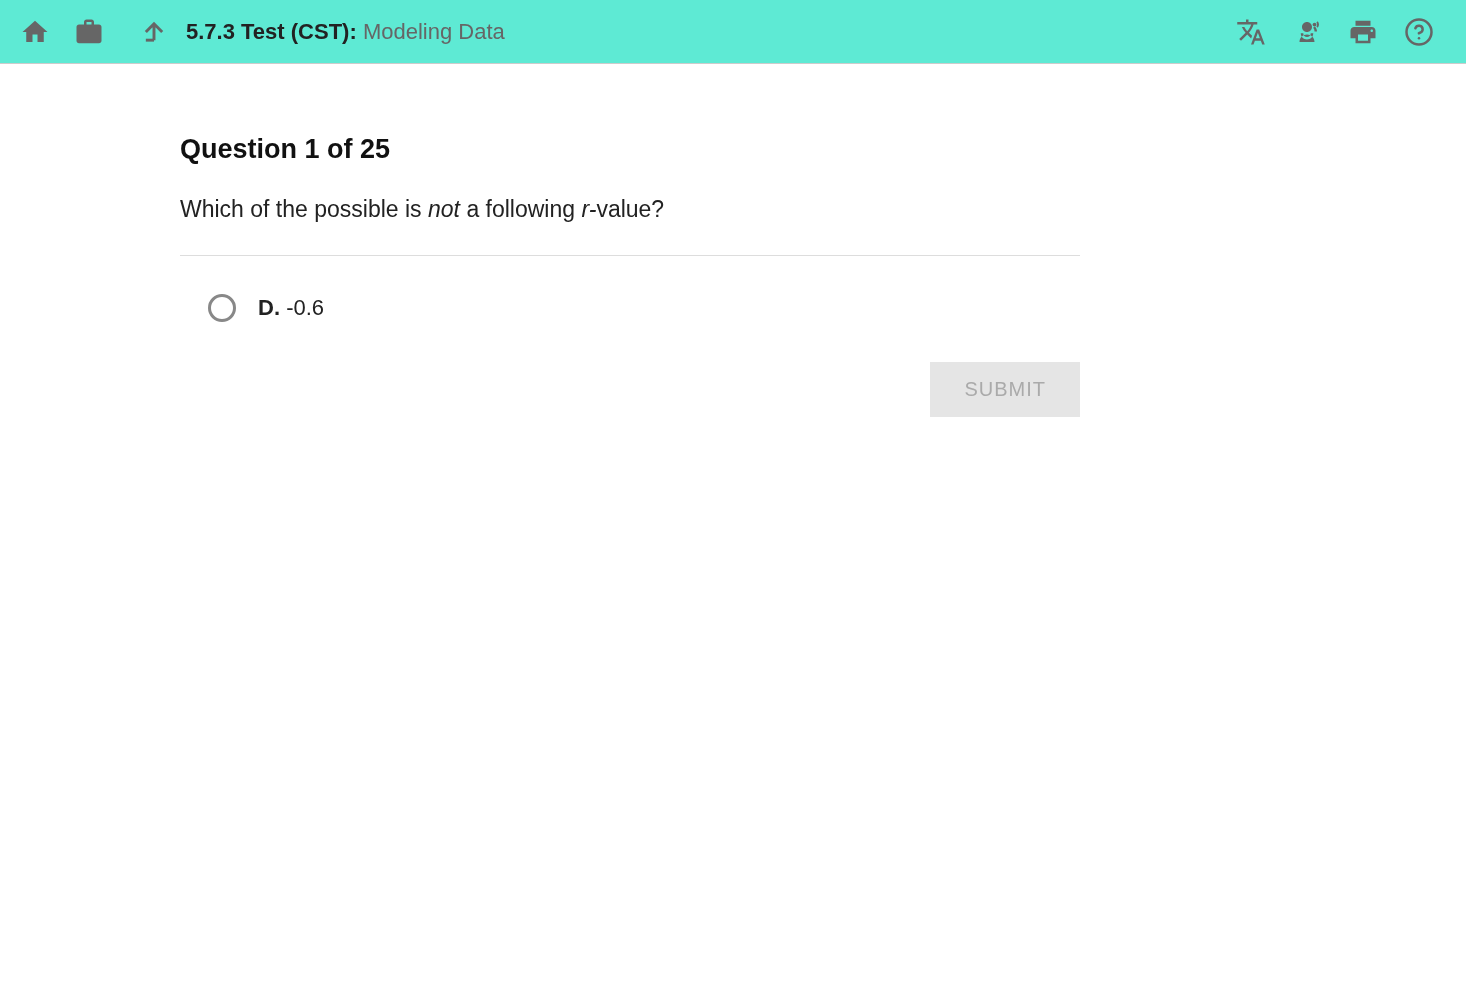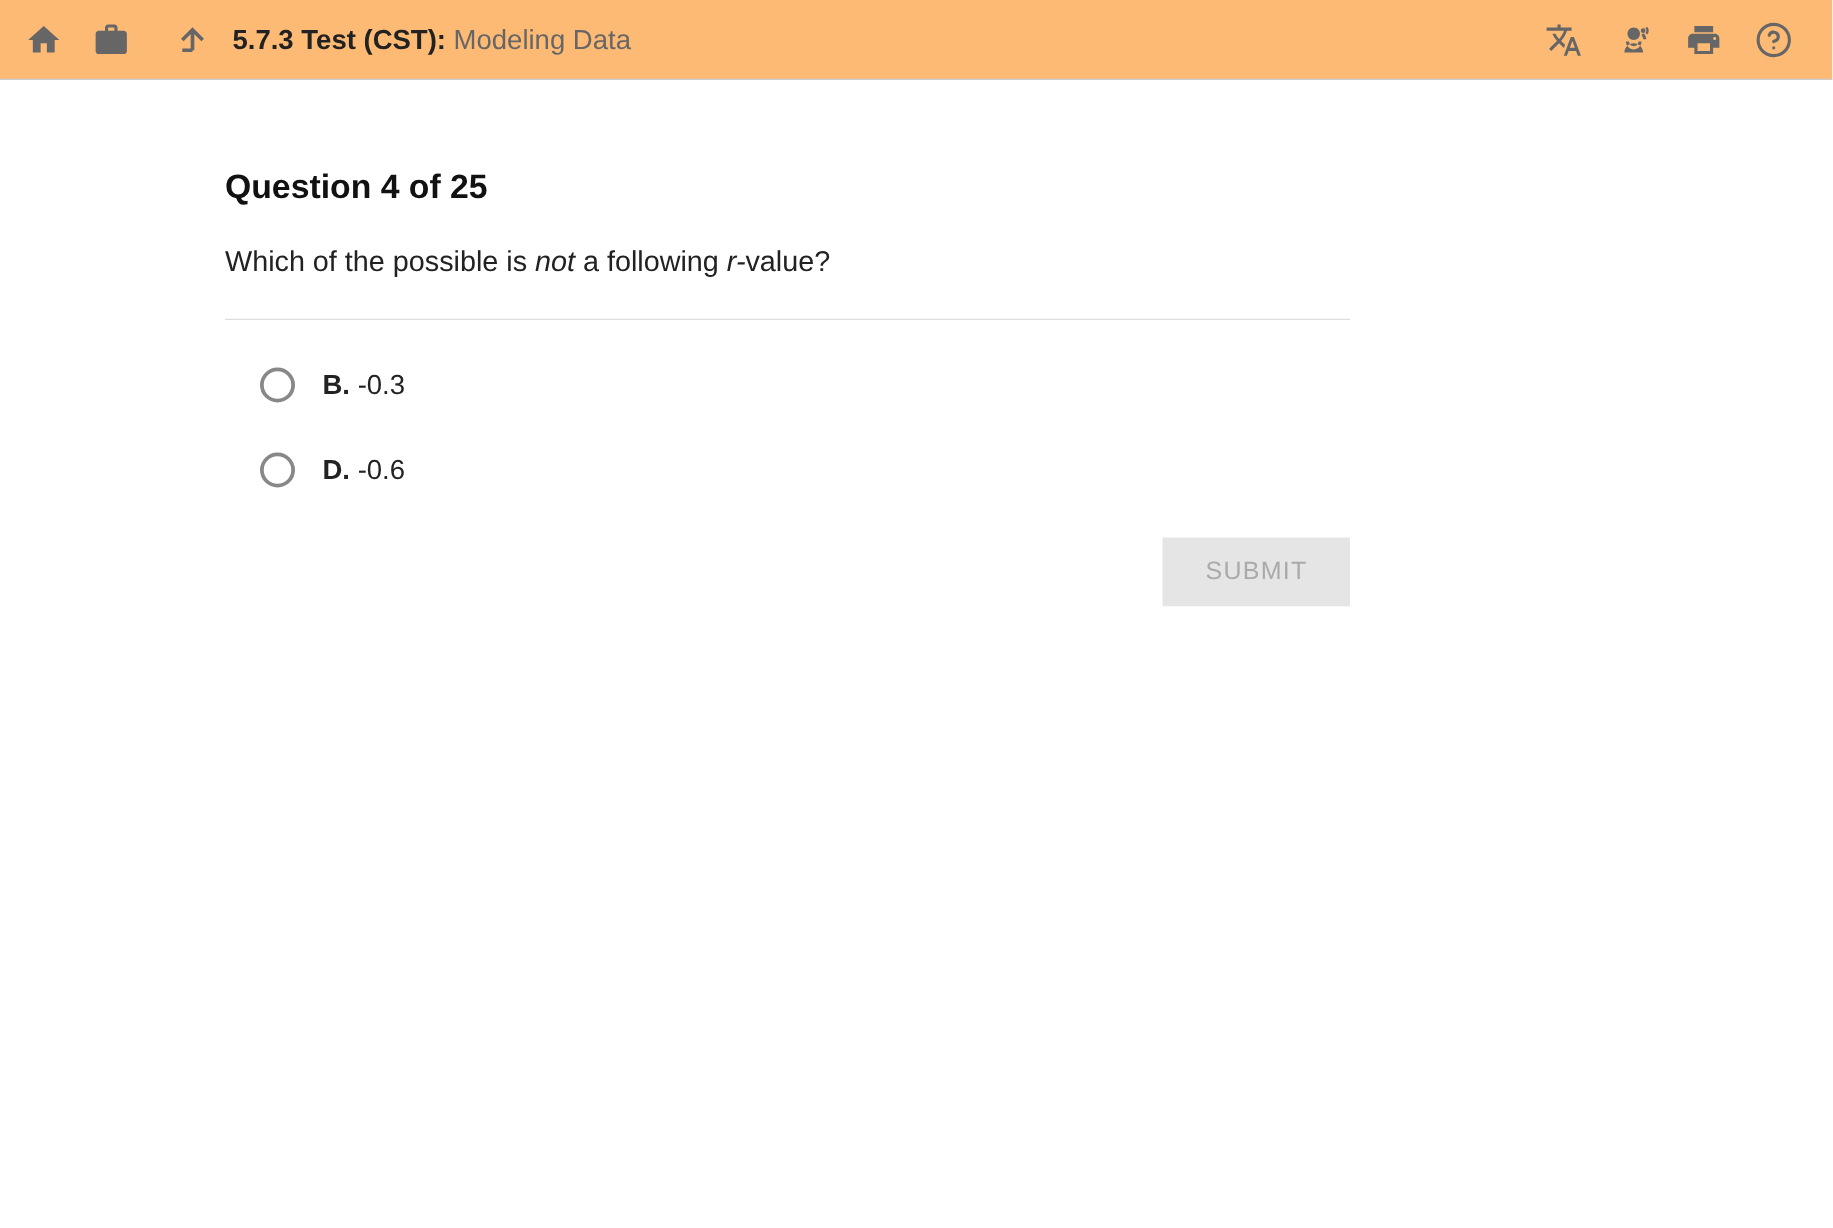--- a/index.html
+++ b/index.html
@@ -8,21 +8,21 @@
       box-sizing: border-box;
     }
     body {
       font-family: Arial, Helvetica, sans-serif;
       background: #fff;
       width: 1466px;
       height: 982px;
     }
     .header {
       height: 64px;
-      background: #fdba74;
+      background: #5eead4;
       border-bottom: 1px solid #ccc;
       display: flex;
       align-items: center;
       padding: 0 20px;
     }
     .header-left {
       display: flex;
       align-items: center;
       gap: 24px;
     }
@@ -186,34 +186,26 @@
       <svg width="30" height="30" viewBox="0 0 24 24" fill="none" stroke="#666" stroke-width="2">
           <circle cx="12" cy="12" r="10"></circle>
           <path d="M9.09 9a3 3 0 0 1 5.83 1c0 2-3 3-3 3" stroke-linecap="round"></path>
           <circle cx="12" cy="17" r="1" fill="#666" stroke="none"></circle>
         </svg>
     </div>
   </div>
 </div>
 
 <div class="content">
-  <div class="question-num">Question 4 of 25</div>
+  <div class="question-num">Question 1 of 25</div>
   <div class="question-text">
     <span>Which of the possible is </span><span class="italic">not</span><span> a following </span><span class="italic">r-</span><span>value?</span>
   </div>
   <hr class="divider">
   <div class="options">
-    <div class="option">
-      <div class="radio"></div>
-      <div class="option-text">
-        <span class="option-letter">B.</span>
-        <span> </span>
-        <span>-0.3</span>
-      </div>
-    </div>
     <div class="option">
       <div class="radio"></div>
       <div class="option-text">
         <span class="option-letter">D.</span>
         <span> </span>
         <span>-0.6</span>
       </div>
     </div>
   </div>
   <div class="submit-area">

